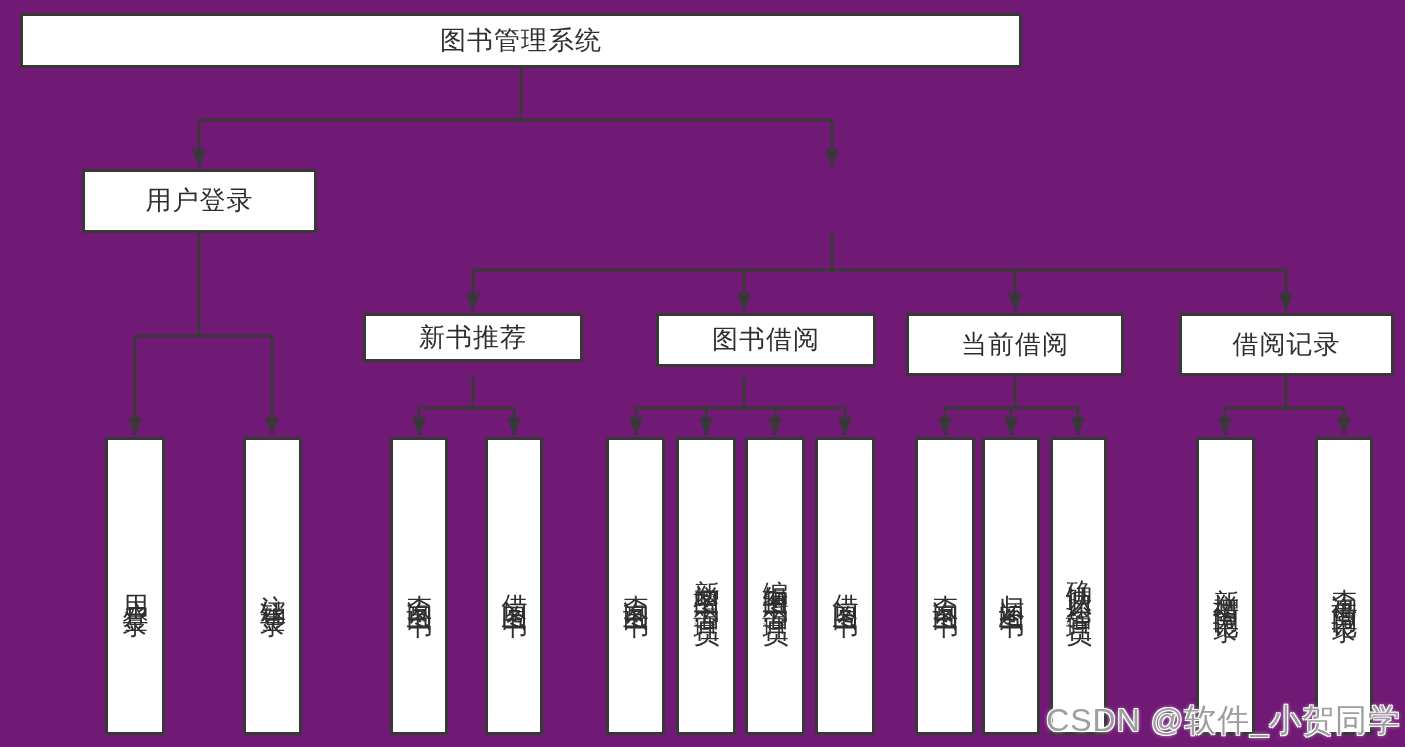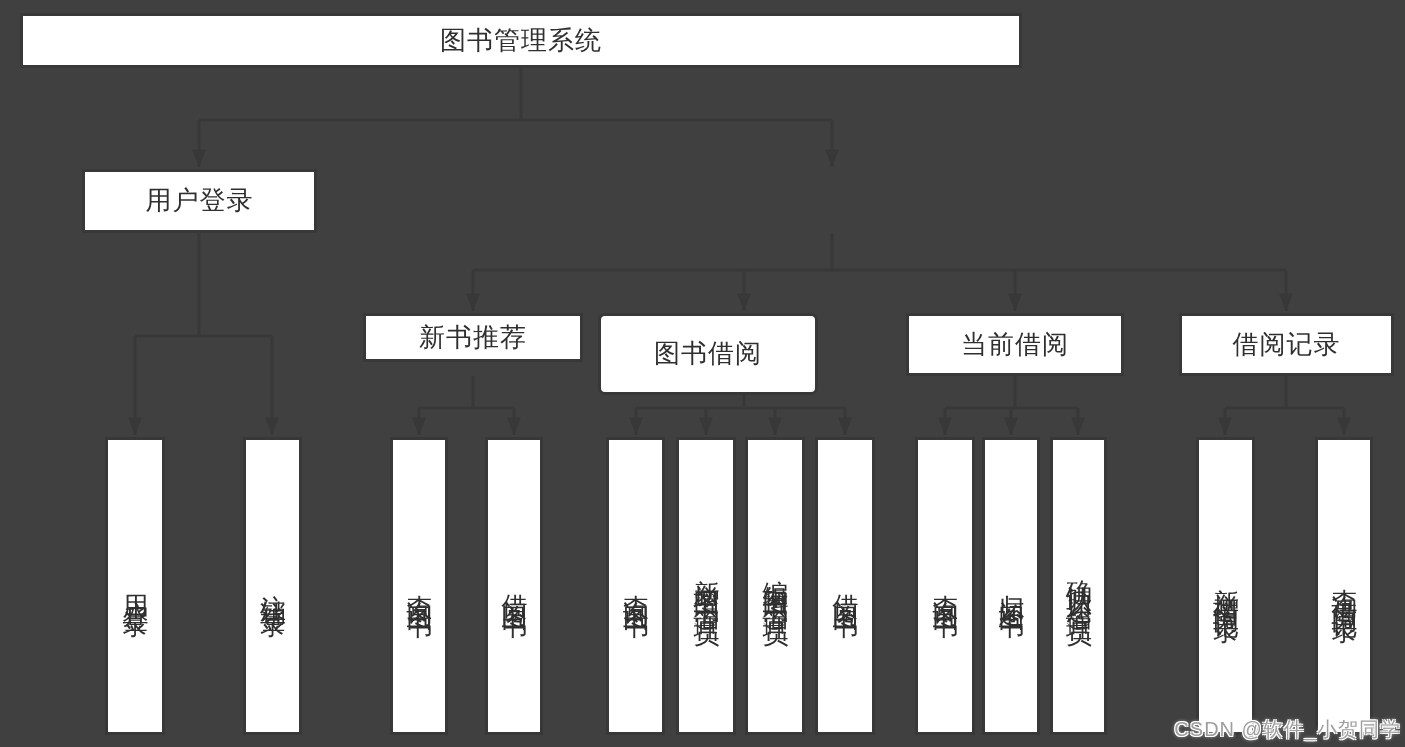--- a/index.html
+++ b/index.html
@@ -1,17 +1,17 @@
 <!DOCTYPE html>
 <html><head>
 <meta charset="utf-8">
 <style>
   html,body{margin:0;padding:0;background:#ffffff;}
   body{font-family:"Liberation Sans","DejaVu Sans",sans-serif;}
-  #stage{position:relative;width:1405px;height:747px;background:#404040;overflow:hidden;}
+  #stage{position:relative;width:1405px;height:747px;background:#701a75;overflow:hidden;}
   #connectors{position:absolute;left:0;top:0;width:1405px;height:747px;z-index:1;}
   .box{
     position:absolute;
     box-sizing:border-box;
     background:#ffffff;
     border:3px solid #383838;
     color:#2f2f2f;
     display:flex;
     align-items:center;
     justify-content:center;
@@ -28,21 +28,21 @@
     letter-spacing:6px;
     font-size:26px;
     line-height:1.15;
     white-space:nowrap;
   }
   .watermark{
     position:absolute;
     right:4px;
     bottom:4px;
     z-index:5;
-    font-size:20px;
+    font-size:32px;
     color:#9e9e9e;
     letter-spacing:1px;
     text-shadow:
       -1px -1px 0 #ffffff, 1px -1px 0 #ffffff,
       -1px 1px 0 #ffffff, 1px 1px 0 #ffffff,
       0 0 4px #ffffff;
   }
 </style>
 </head>
 <body>
@@ -91,21 +91,21 @@
     <span>图书管理系统</span>
   </div>
 
   <div class="box" style="left:82px;top:169px;width:235px;height:64px;">
     <span>用户登录</span>
   </div>
 
   <div class="box" style="left:363px;top:313px;width:220px;height:49px;">
     <span>新书推荐</span>
   </div>
-  <div class="box" style="left:598px;top:313px;width:220px;height:82px;border-radius:7px;">
+  <div class="box" style="left:656px;top:313px;width:220px;height:54px;">
     <span>图书借阅</span>
   </div>
   <div class="box" style="left:906px;top:313px;width:218px;height:63px;">
     <span>当前借阅</span>
   </div>
   <div class="box" style="left:1179px;top:313px;width:215px;height:63px;">
     <span>借阅记录</span>
   </div>
 
   <div class="box leaf" style="left:105px;width:60px;">

